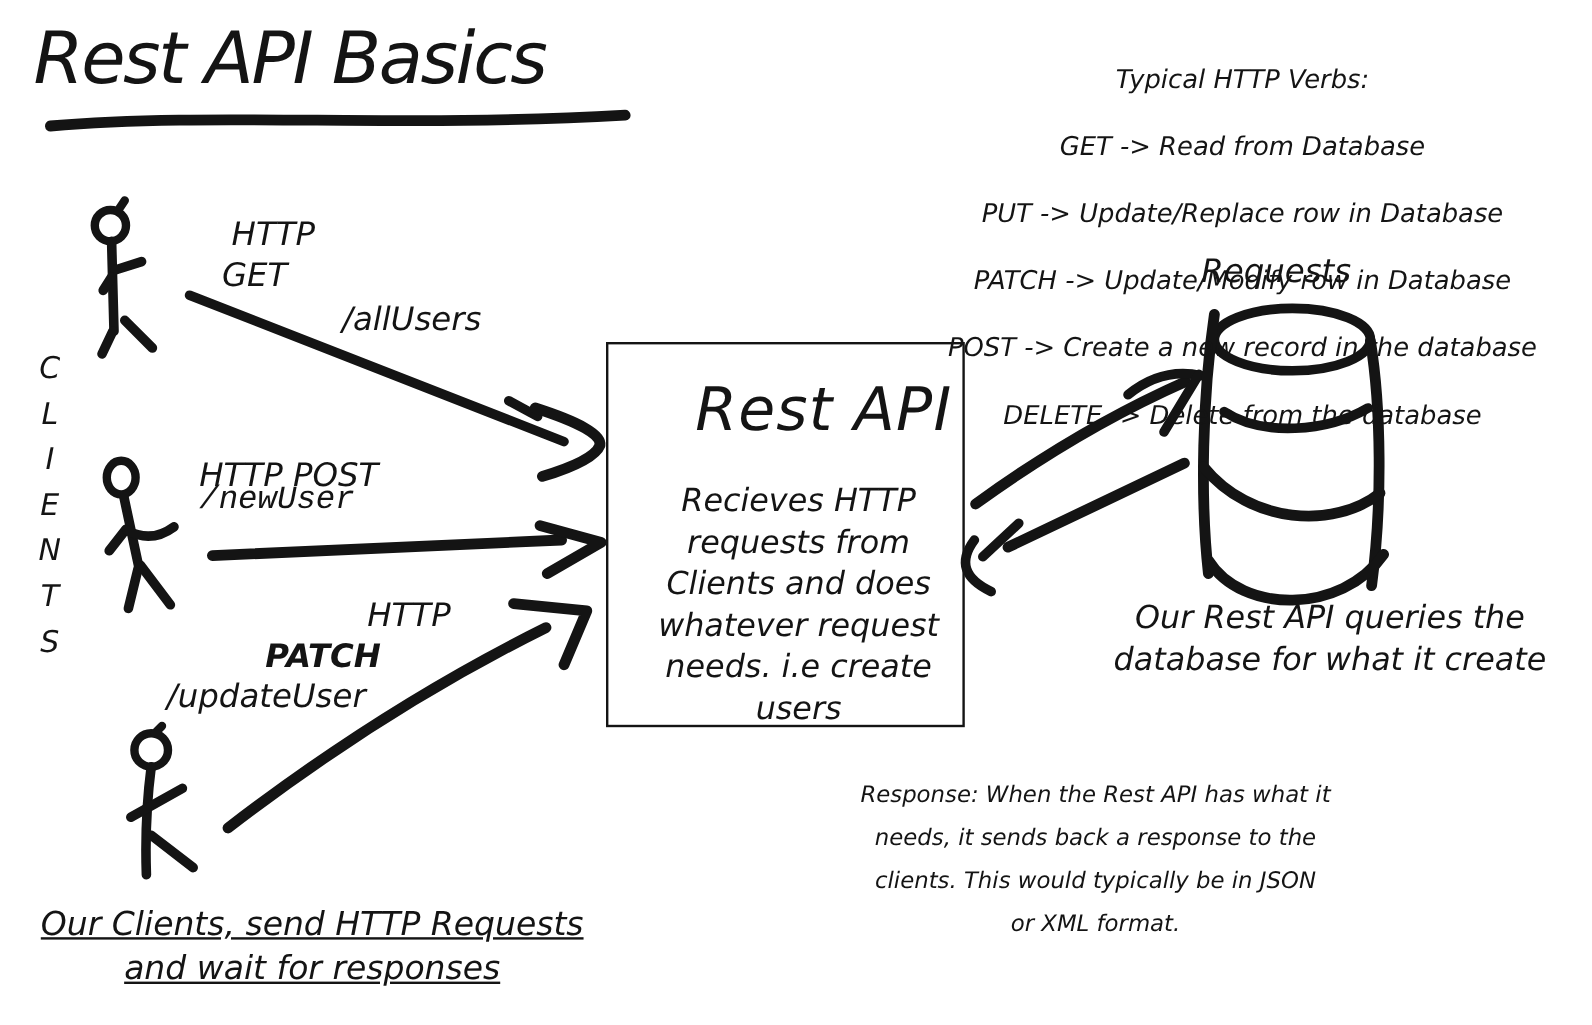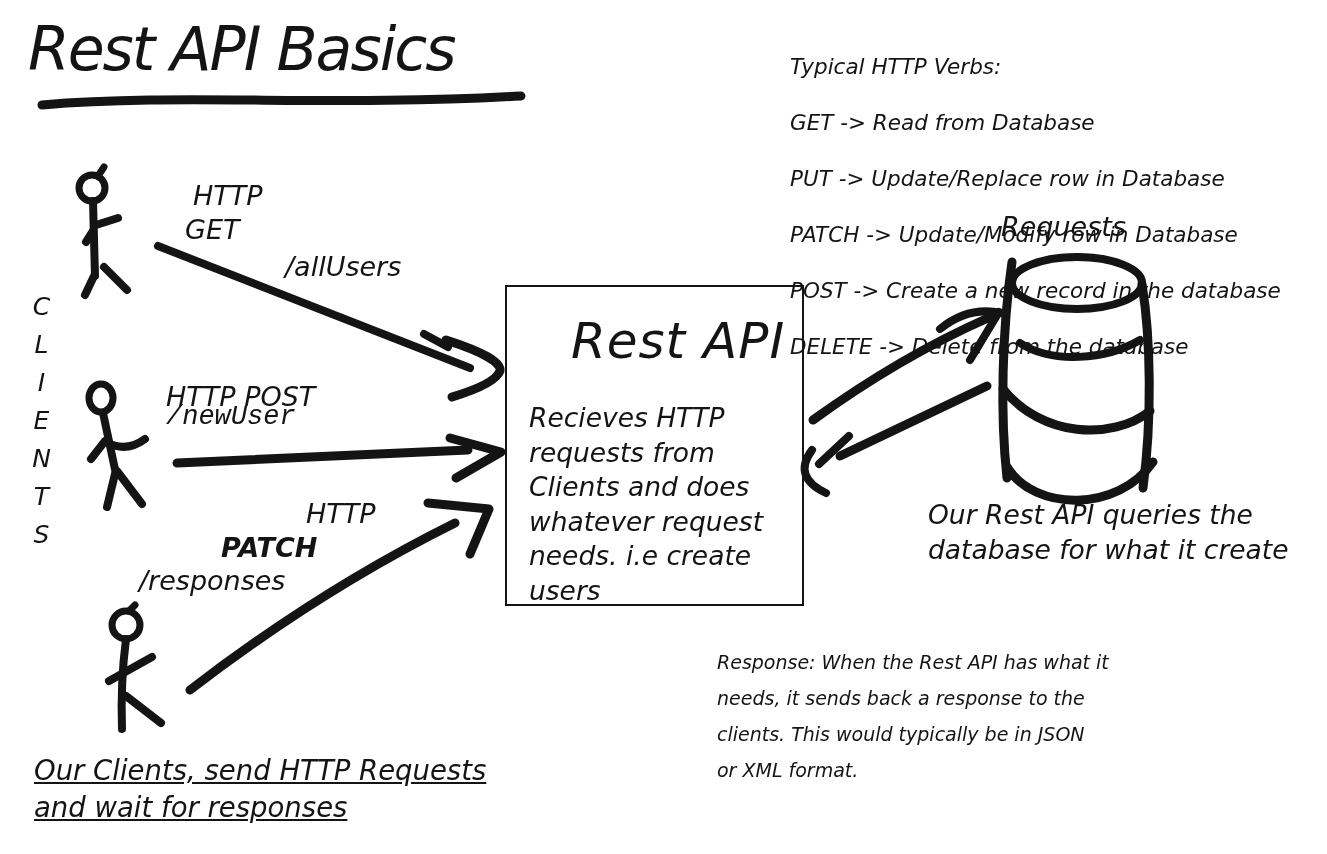--- a/index.html
+++ b/index.html
@@ -1,19 +1,20 @@
 <!DOCTYPE html>
 <html><head>
 <meta charset="utf-8">
 <style>
   html,body{margin:0;padding:0;background:#fff;}
   .canvas{
     position:relative;width:1327px;height:854px;background:#ffffff;
     font-family:"DejaVu Sans",sans-serif;font-style:italic;color:#141414;
     overflow:hidden;
+    text-align:center;
   }
   .abs{position:absolute;white-space:pre-line;}
   .sketch{position:absolute;left:0;top:0;width:1327px;height:854px;}
   .ink{fill:none;stroke:#141414;stroke-linecap:round;stroke-linejoin:round;}
 
   .page-title{left:28px;top:14px;font-size:60px;letter-spacing:-2px;}
   .verbs{left:790px;top:25px;font-size:21.5px;line-height:28px;}
   .verbs div{white-space:pre;}
 
   .clients-vertical{
@@ -132,21 +133,21 @@
 
   <div class="abs lbl get-l1">HTTP</div>
   <div class="abs lbl get-l2">GET</div>
   <div class="abs lbl get-path">/allUsers</div>
 
   <div class="abs lbl post-l1">HTTP POST</div>
   <div class="abs lbl post-path">/newUser</div>
 
   <div class="abs lbl patch-l1">HTTP</div>
   <div class="abs lbl patch-l2">PATCH</div>
-  <div class="abs lbl patch-path">/responses</div>
+  <div class="abs lbl patch-path">/updateUser</div>
 
   <div class="abs api-box">
     <div class="api-title">Rest API</div>
     <div class="api-desc">Recieves HTTP
 requests from
 Clients and does
 whatever request
 needs. i.e create
 users</div>
   </div>

